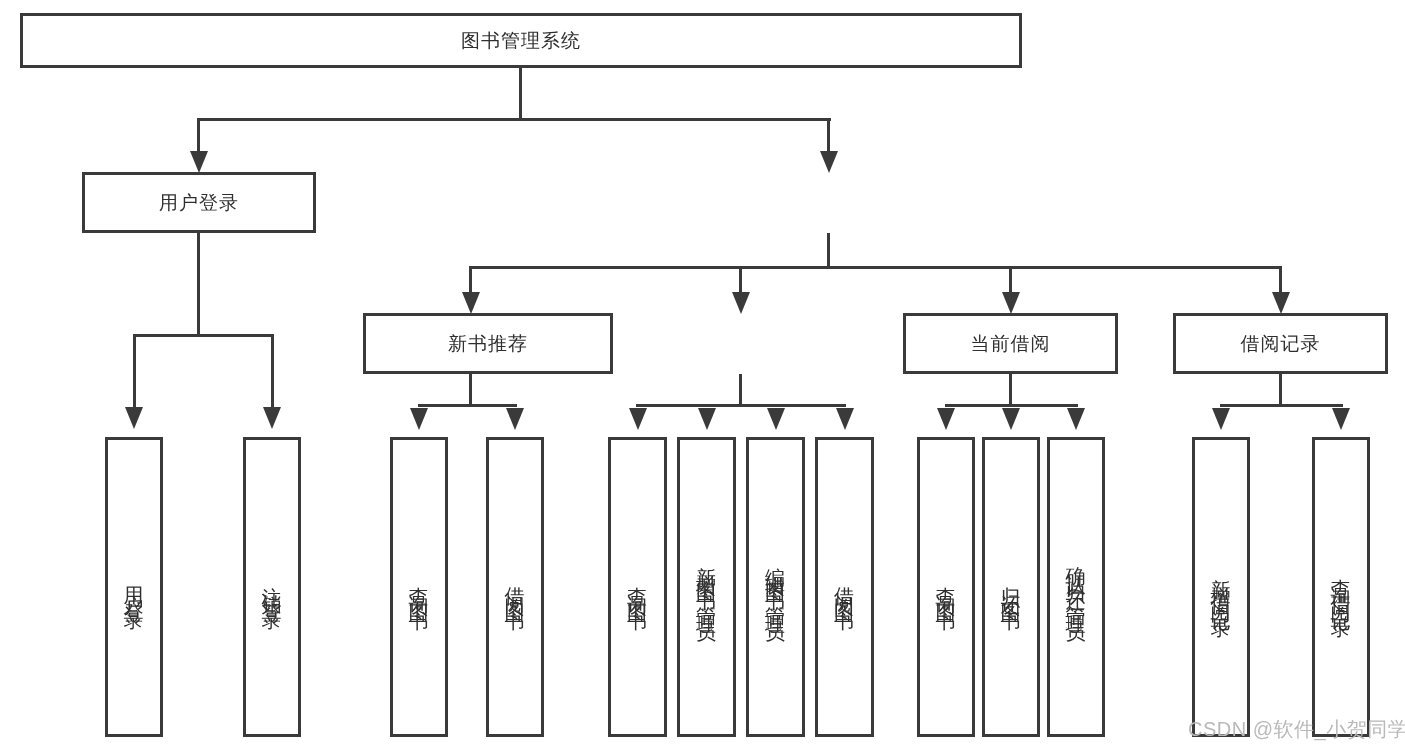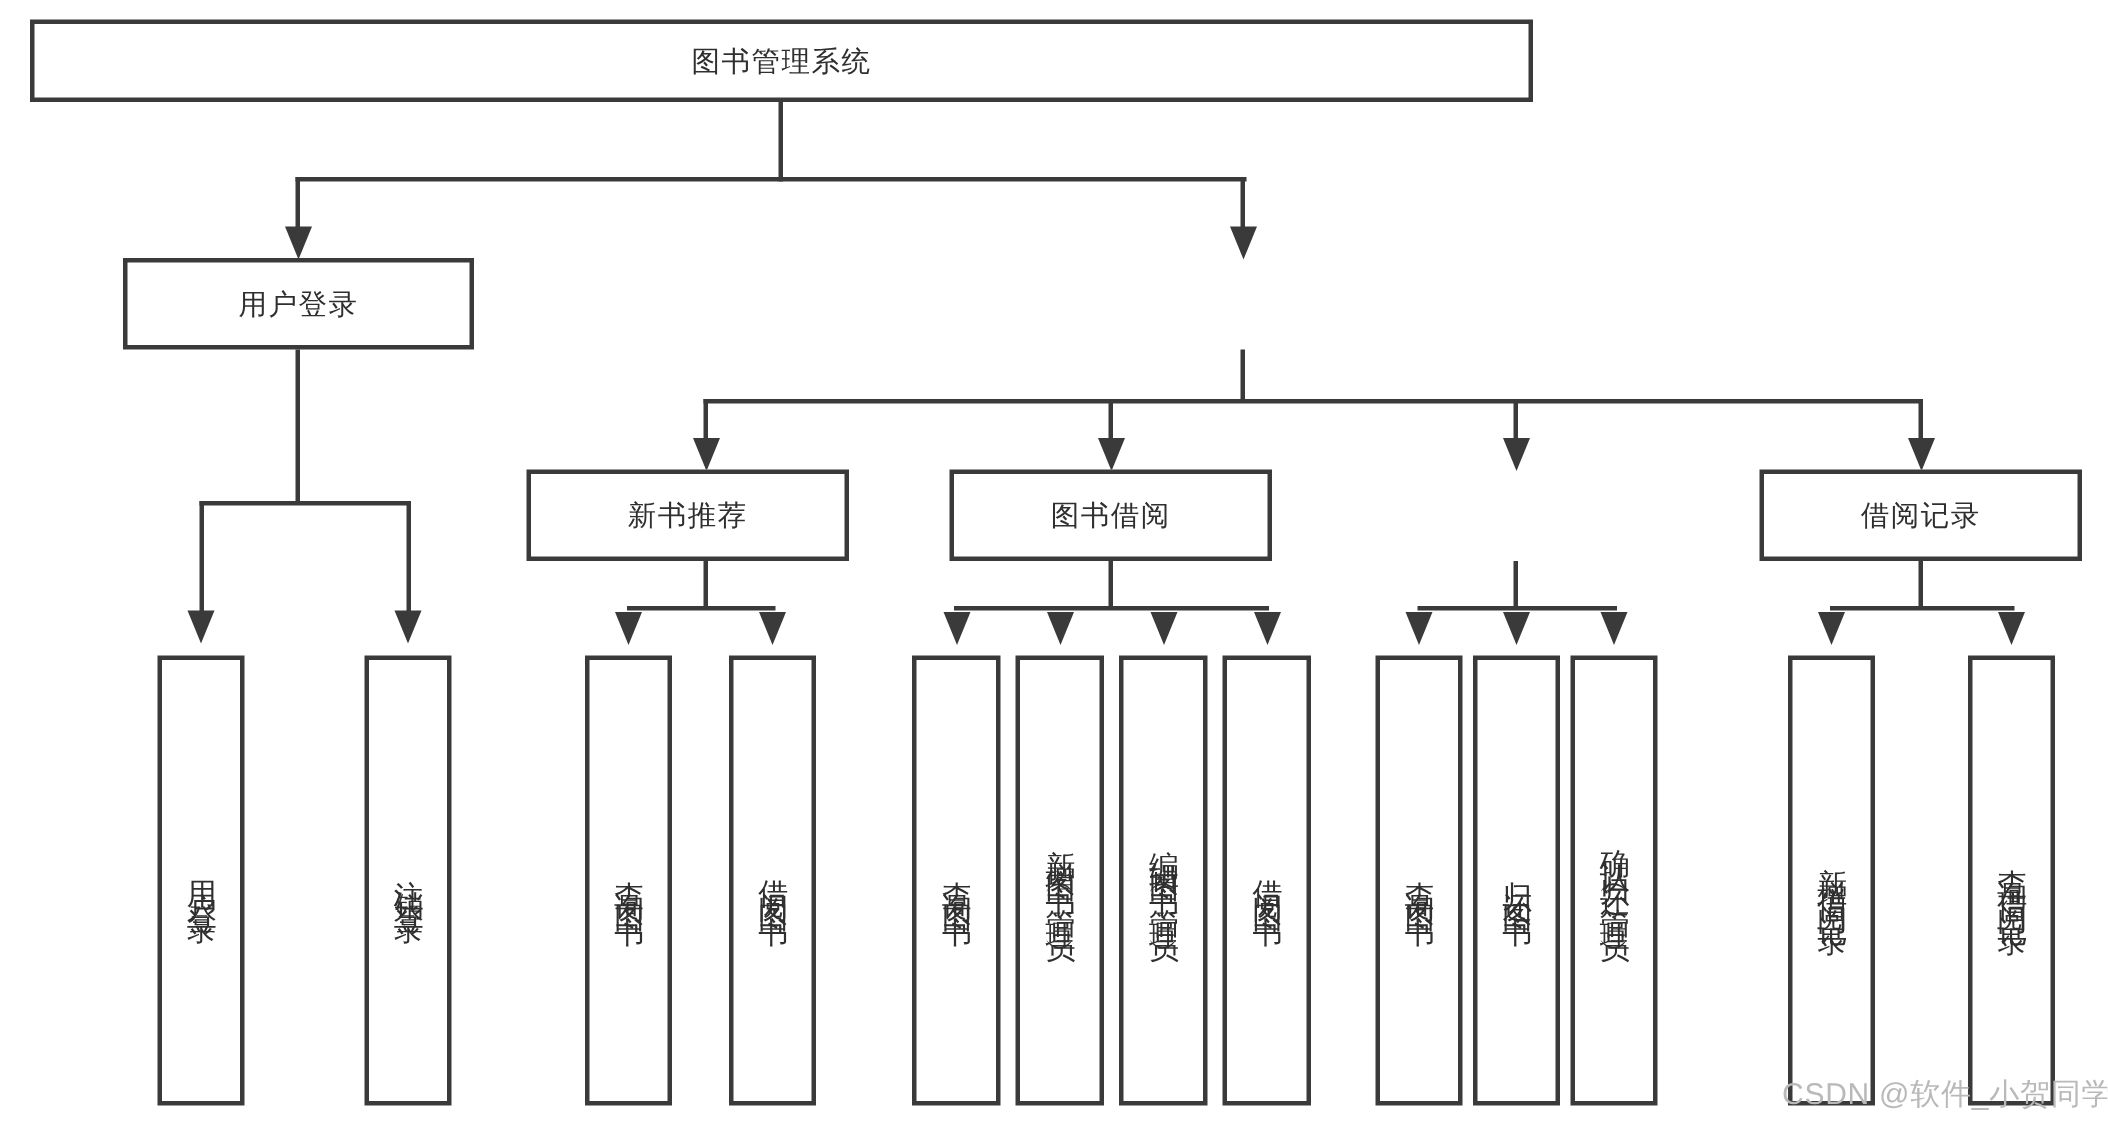--- a/index.html
+++ b/index.html
@@ -23,21 +23,21 @@
   .hnode{font-size:19px;letter-spacing:1px;}
   .vnode{width:58px;height:300px;top:437px;}
   .vnode .vtxt{
     writing-mode:vertical-rl;text-orientation:mixed;
     font-size:20px;letter-spacing:8px;line-height:1;white-space:nowrap;
   }
   
   #n-root{left:20px;top:13px;width:1002px;height:55px;}
   #n-userlogin{left:82px;top:172px;width:234px;height:61px;}
   #n-bookmgmt{left:712px;top:172px;width:234px;height:61px;}
-  #n-newbooks{left:351px;top:313px;width:215px;height:61px;}
+  #n-newbooks{left:363px;top:313px;width:250px;height:61px;}
   #n-bookborrow{left:633px;top:313px;width:215px;height:61px;}
   #n-currentborrow{left:903px;top:313px;width:215px;height:61px;}
   #n-records{left:1173px;top:313px;width:215px;height:61px;}
   
   #l-ul1{left:105px;} #l-ul2{left:243px;}
   #l-nb1{left:390px;} #l-nb2{left:486px;}
   #l-bb1{left:608px;width:59px;} #l-bb2{left:677px;width:59px;}
   #l-bb3{left:746px;width:59px;} #l-bb4{left:815px;width:59px;}
   #l-cb1{left:917px;} #l-cb2{left:982px;} #l-cb3{left:1047px;}
   #l-br1{left:1192px;} #l-br2{left:1312px;}
@@ -121,21 +121,21 @@
   <div class="lv" id="c-l3a-v"></div>
   <div class="arr" id="a-l3a"></div>
   <div class="lv" id="c-l3b-v"></div>
   <div class="arr" id="a-l3b"></div>
   <div class="lv" id="c-l3c-v"></div>
   <div class="arr" id="a-l3c"></div>
   <div class="lv" id="c-l3d-v"></div>
   <div class="arr" id="a-l3d"></div>
 
   <div class="node hnode" id="n-newbooks">新书推荐</div>
-  <div class="node hnode" id="n-bookborrow">图书借阅</div>
+  <div class="node hnode" id="n-currentborrow">当前借阅</div>
   <div class="node hnode" id="n-records">借阅记录</div>
 
   <div class="lv" id="c-nb-v"></div>
   <div class="lh" id="c-nb-h"></div>
   <div class="arr" id="a-nb1"></div>
   <div class="arr" id="a-nb2"></div>
 
   <div class="lv" id="c-bb-v"></div>
   <div class="lh" id="c-bb-h"></div>
   <div class="arr" id="a-bb1"></div>

